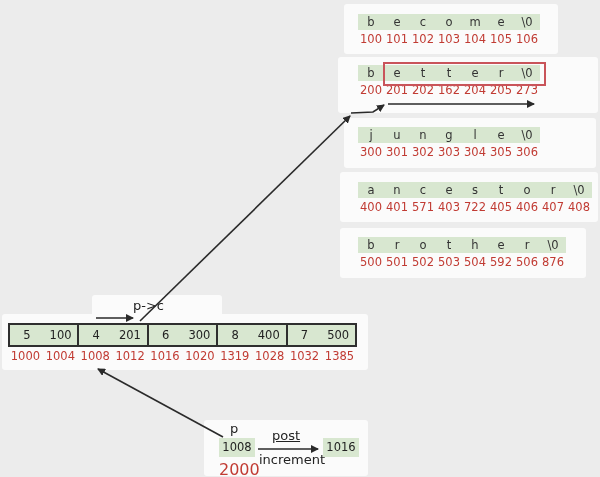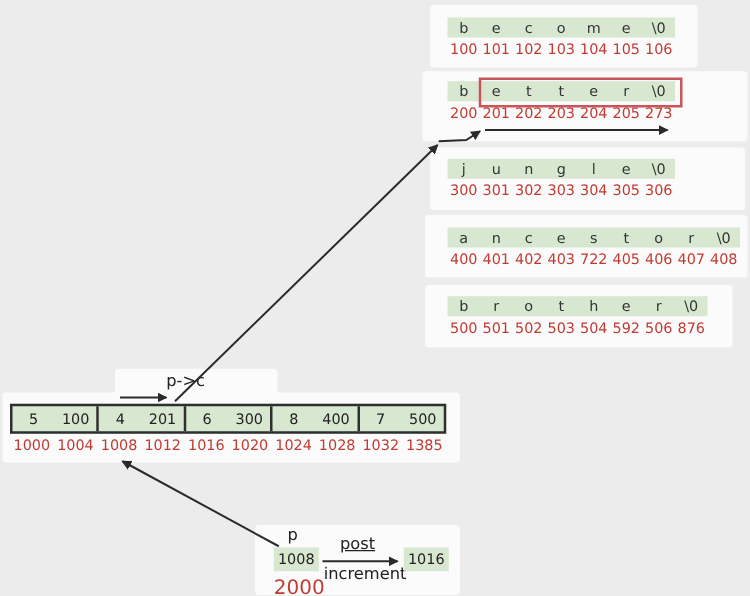--- a/index.html
+++ b/index.html
@@ -30,21 +30,21 @@
     position:absolute;left:8px;top:323px;display:flex;
     border:2px solid #2f2f2f;background:#d8e7d0;box-sizing:border-box;
     width:349px;height:24px;
   }
   .pair-cell{display:flex;flex:1;border-right:2px solid #2f2f2f;}
   .pair-cell:last-child{border-right:none;}
   .val-cell{
     flex:1;text-align:center;font-size:11.5px;color:#222;
     height:20px;line-height:20px;
   }
-  .array-addr-row{position:absolute;left:8px;top:350px;display:flex;width:349px;justify-content:center;}
+  .array-addr-row{position:absolute;left:8px;top:350px;display:flex;width:349px;}
   .array-addr-cell{
     width:34.9px;text-align:center;font-size:11.5px;color:#c13b33;
     height:13px;line-height:13px;
   }
   .label{position:absolute;font-size:13px;color:#222;white-space:nowrap;}
   .red-val{position:absolute;font-size:16px;color:#c13b33;text-align:center;}
   .mini-box{
     position:absolute;width:36px;height:19px;line-height:19px;text-align:center;
     background:#d8e7d0;font-size:11.5px;color:#222;
   }
@@ -90,21 +90,21 @@
         <div class="char-cell">t</div>
         <div class="char-cell">t</div>
         <div class="char-cell">e</div>
         <div class="char-cell">r</div>
         <div class="char-cell">\0</div>
       </div>
       <div class="addr-row">
         <div class="addr-cell">200</div>
         <div class="addr-cell">201</div>
         <div class="addr-cell">202</div>
-        <div class="addr-cell">203</div>
+        <div class="addr-cell">162</div>
         <div class="addr-cell">204</div>
         <div class="addr-cell">205</div>
         <div class="addr-cell">273</div>
       </div>
       <div class="highlight-box" style="left: 25px; width: 159px;"></div>
     </div>
     <div class="string-row" style="left: 358px; top: 127px;">
       <div class="char-bar">
         <div class="char-cell">j</div>
         <div class="char-cell">u</div>
@@ -132,21 +132,21 @@
         <div class="char-cell">e</div>
         <div class="char-cell">s</div>
         <div class="char-cell">t</div>
         <div class="char-cell">o</div>
         <div class="char-cell">r</div>
         <div class="char-cell">\0</div>
       </div>
       <div class="addr-row">
         <div class="addr-cell">400</div>
         <div class="addr-cell">401</div>
-        <div class="addr-cell">402</div>
+        <div class="addr-cell">571</div>
         <div class="addr-cell">403</div>
         <div class="addr-cell">722</div>
         <div class="addr-cell">405</div>
         <div class="addr-cell">406</div>
         <div class="addr-cell">407</div>
         <div class="addr-cell">408</div>
       </div>
     </div>
     <div class="string-row" style="left: 358px; top: 237px;">
       <div class="char-bar">
@@ -194,21 +194,21 @@
       <div class="val-cell">500</div>
     </div>
   </div>
 <div class="array-addr-row" id="ptr-addrs">
     <div class="array-addr-cell">1000</div>
     <div class="array-addr-cell">1004</div>
     <div class="array-addr-cell">1008</div>
     <div class="array-addr-cell">1012</div>
     <div class="array-addr-cell">1016</div>
     <div class="array-addr-cell">1020</div>
-    <div class="array-addr-cell">1024</div>
+    <div class="array-addr-cell">1319</div>
     <div class="array-addr-cell">1028</div>
     <div class="array-addr-cell">1032</div>
     <div class="array-addr-cell">1385</div>
   </div>
 
 <div class="label" style="left:133px;top:298px;">p-&gt;c</div>
 <div class="label" style="left:230px;top:421px;">p</div>
 <div class="label" style="left:272px;top:428px;text-decoration:underline;">post</div>
 <div class="label" style="left:259px;top:452px;">increment</div>
 

